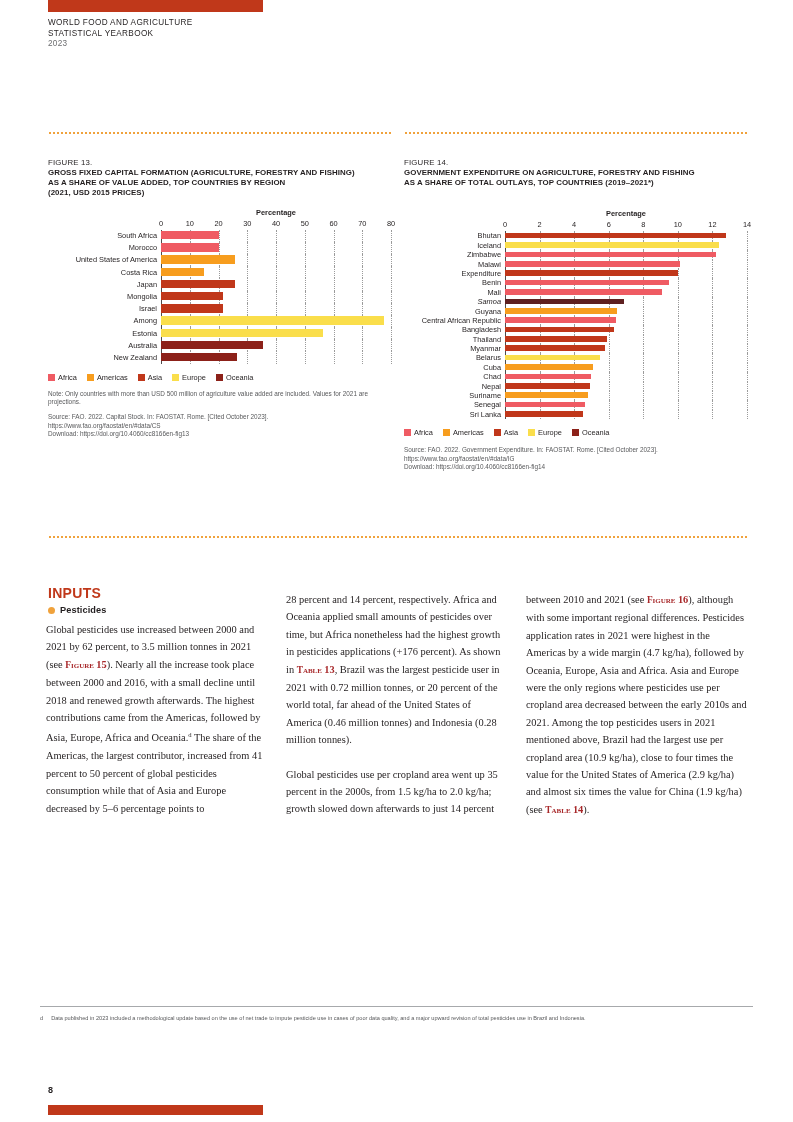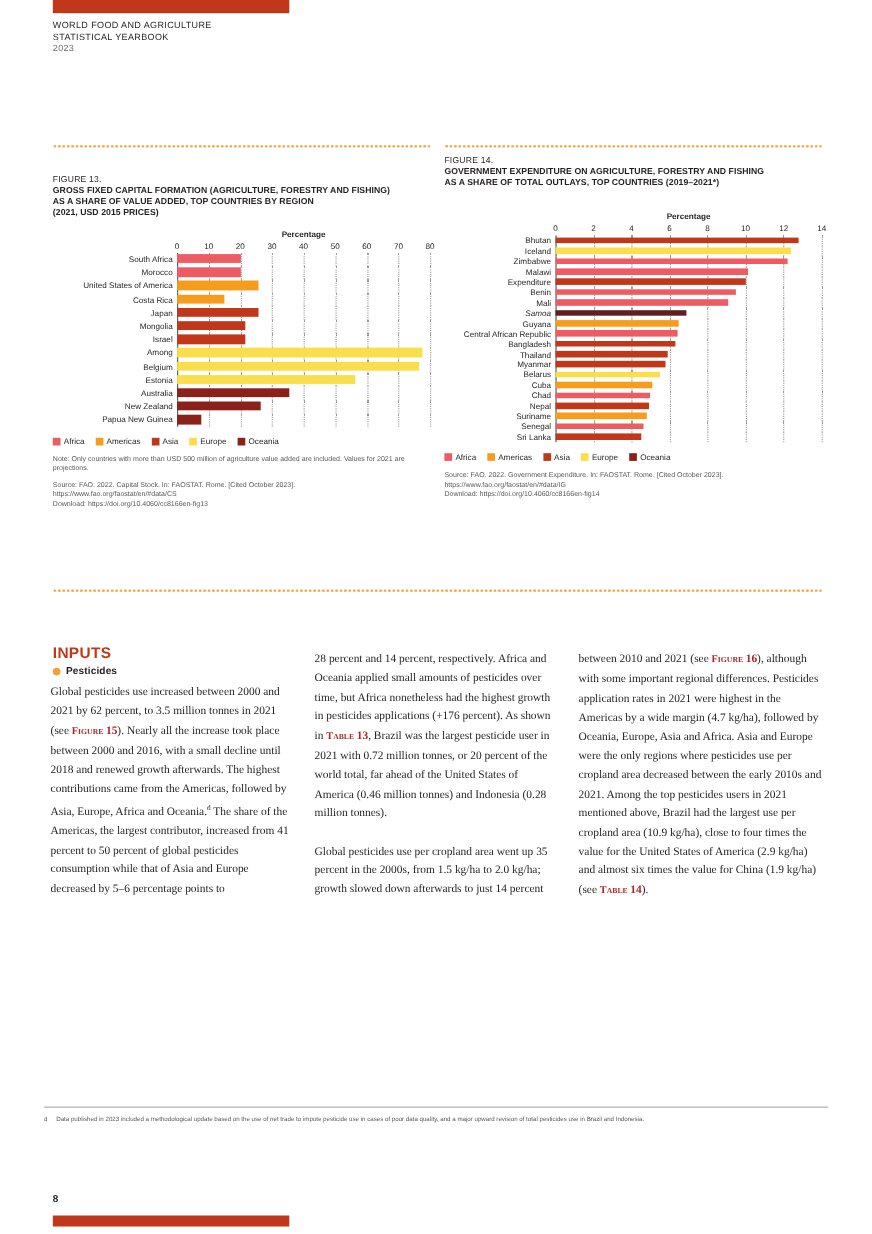--- a/index.html
+++ b/index.html
@@ -361,35 +361,20 @@
             <div class="gl" style="left: 50%;"></div>
             <div class="gl" style="left: 62.5%;"></div>
             <div class="gl" style="left: 75%;"></div>
             <div class="gl" style="left: 87.5%;"></div>
             <div class="gl" style="left: 100%;"></div>
             <div class="axis0"></div>
             <div class="bar" style="width: 96.875%; background: rgb(250, 222, 75); height: 8.4px;"></div>
           </div>
         </div>
         <div class="chart-row" style="height: 12.2px;">
-          <div class="cat-label" style="flex: 0 0 113px;">Belgium</div>
-          <div class="plot">
-            <div class="gl" style="left: 12.5%;"></div>
-            <div class="gl" style="left: 25%;"></div>
-            <div class="gl" style="left: 37.5%;"></div>
-            <div class="gl" style="left: 50%;"></div>
-            <div class="gl" style="left: 62.5%;"></div>
-            <div class="gl" style="left: 75%;"></div>
-            <div class="gl" style="left: 87.5%;"></div>
-            <div class="gl" style="left: 100%;"></div>
-            <div class="axis0"></div>
-            <div class="bar" style="width: 95.625%; background: rgb(250, 222, 75); height: 8.4px;"></div>
-          </div>
-        </div>
-        <div class="chart-row" style="height: 12.2px;">
           <div class="cat-label" style="flex: 0 0 113px;">Estonia</div>
           <div class="plot">
             <div class="gl" style="left: 12.5%;"></div>
             <div class="gl" style="left: 25%;"></div>
             <div class="gl" style="left: 37.5%;"></div>
             <div class="gl" style="left: 50%;"></div>
             <div class="gl" style="left: 62.5%;"></div>
             <div class="gl" style="left: 75%;"></div>
             <div class="gl" style="left: 87.5%;"></div>
             <div class="gl" style="left: 100%;"></div>
@@ -418,35 +403,20 @@
             <div class="gl" style="left: 12.5%;"></div>
             <div class="gl" style="left: 25%;"></div>
             <div class="gl" style="left: 37.5%;"></div>
             <div class="gl" style="left: 50%;"></div>
             <div class="gl" style="left: 62.5%;"></div>
             <div class="gl" style="left: 75%;"></div>
             <div class="gl" style="left: 87.5%;"></div>
             <div class="gl" style="left: 100%;"></div>
             <div class="axis0"></div>
             <div class="bar" style="width: 33.125%; background: rgb(140, 33, 25); height: 8.4px;"></div>
-          </div>
-        </div>
-        <div class="chart-row" style="height: 12.2px;">
-          <div class="cat-label" style="flex: 0 0 113px;">Papua New Guinea</div>
-          <div class="plot">
-            <div class="gl" style="left: 12.5%;"></div>
-            <div class="gl" style="left: 25%;"></div>
-            <div class="gl" style="left: 37.5%;"></div>
-            <div class="gl" style="left: 50%;"></div>
-            <div class="gl" style="left: 62.5%;"></div>
-            <div class="gl" style="left: 75%;"></div>
-            <div class="gl" style="left: 87.5%;"></div>
-            <div class="gl" style="left: 100%;"></div>
-            <div class="axis0"></div>
-            <div class="bar" style="width: 9.375%; background: rgb(140, 33, 25); height: 8.4px;"></div>
           </div>
         </div>
       </div>
   </div>
 
   <div class="legend" id="f13-legend" style="margin-top:9px;">
       <div class="legend-item">
         <span class="swatch" style="background: rgb(239, 91, 99);"></span>
         <span>Africa</span>
       </div>
@@ -469,21 +439,21 @@
     </div>
 
   <div class="fig-note">Note: Only countries with more than USD 500 million of agriculture value added are included. Values for 2021 are projections.</div>
   <div class="fig-source">
     <div>Source: FAO. 2022. Capital Stock. In: FAOSTAT. Rome. [Cited October 2023].</div>
     <div>https://www.fao.org/faostat/en/#data/CS</div>
     <div>Download: https://doi.org/10.4060/cc8166en-fig13</div>
   </div>
 </div>
 
-<div class="figure" style="left:404px; top:141px; width:343px;">
+<div class="figure" style="left:404px; top:158px; width:343px;">
   <div class="fig-label">FIGURE 14.</div>
   <div class="fig-title">
     <div>GOVERNMENT EXPENDITURE ON AGRICULTURE, FORESTRY AND FISHING</div>
     <div>AS A SHARE OF TOTAL OUTLAYS, TOP COUNTRIES (2019–2021*)</div>
   </div>
 
   <div style="margin-top:21px;">
     <div class="tickrow">
       <div style="flex:0 0 101px;"></div>
       <div style="flex:1 1 auto;">

